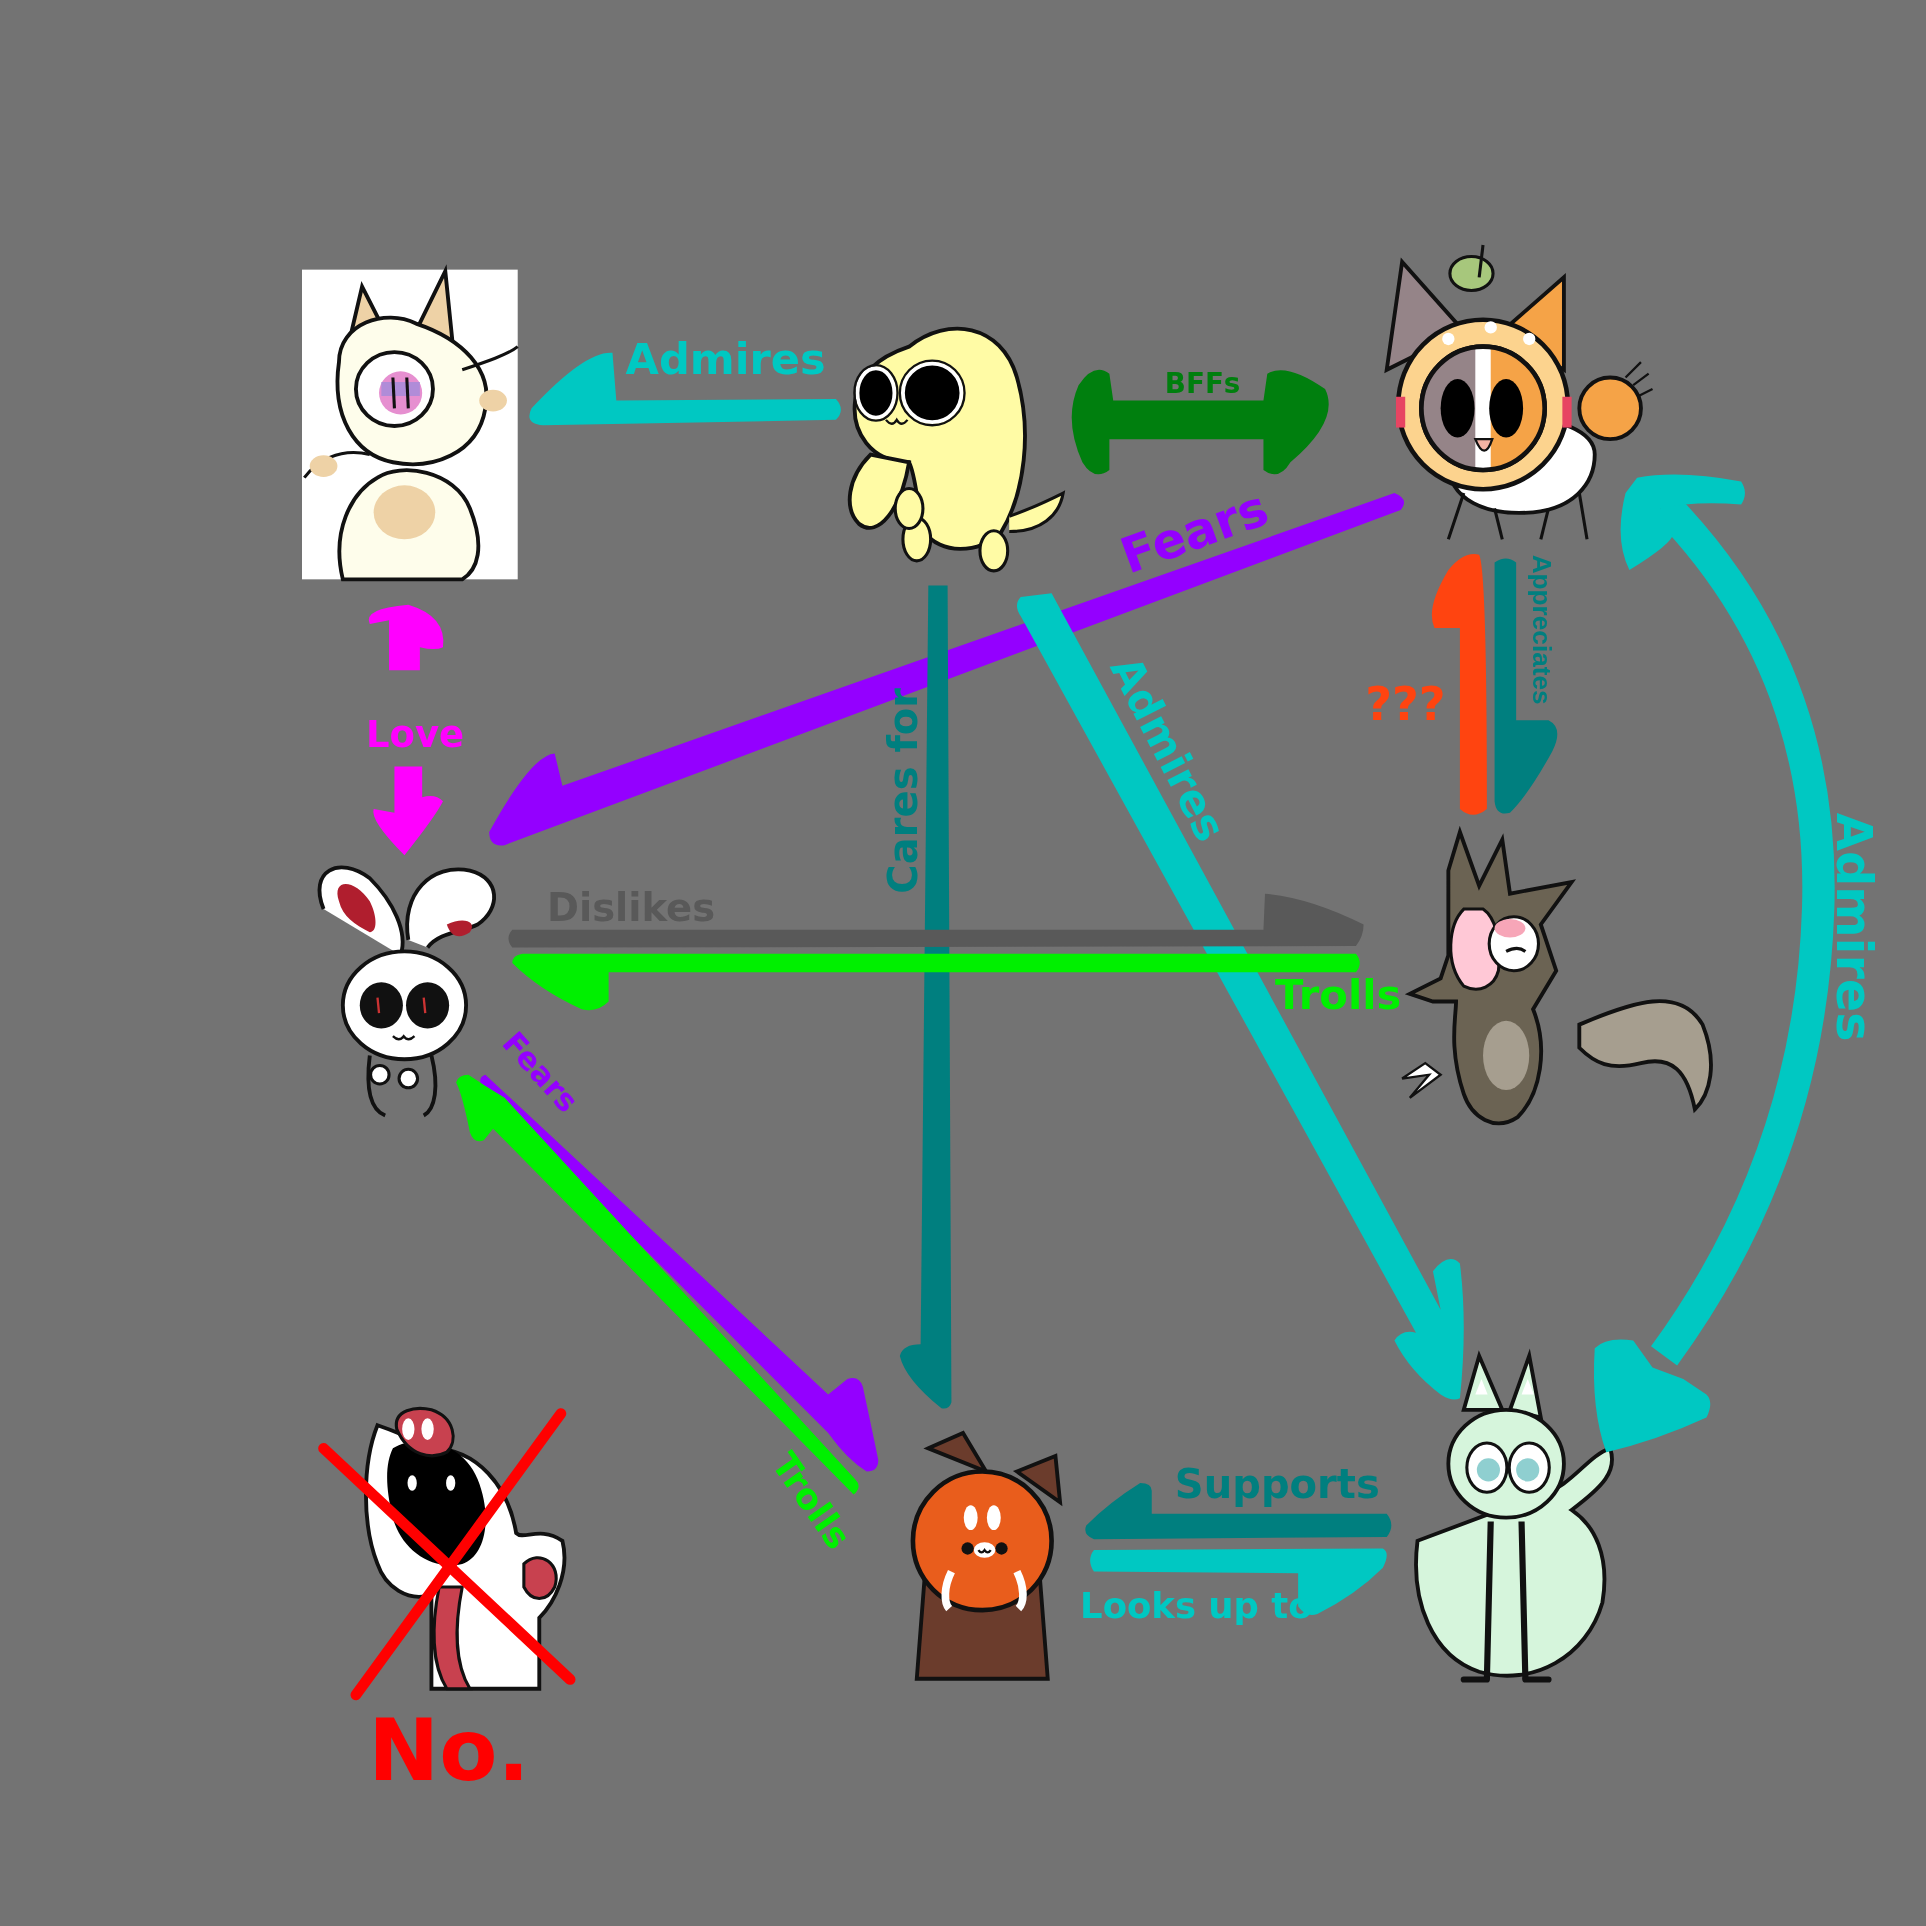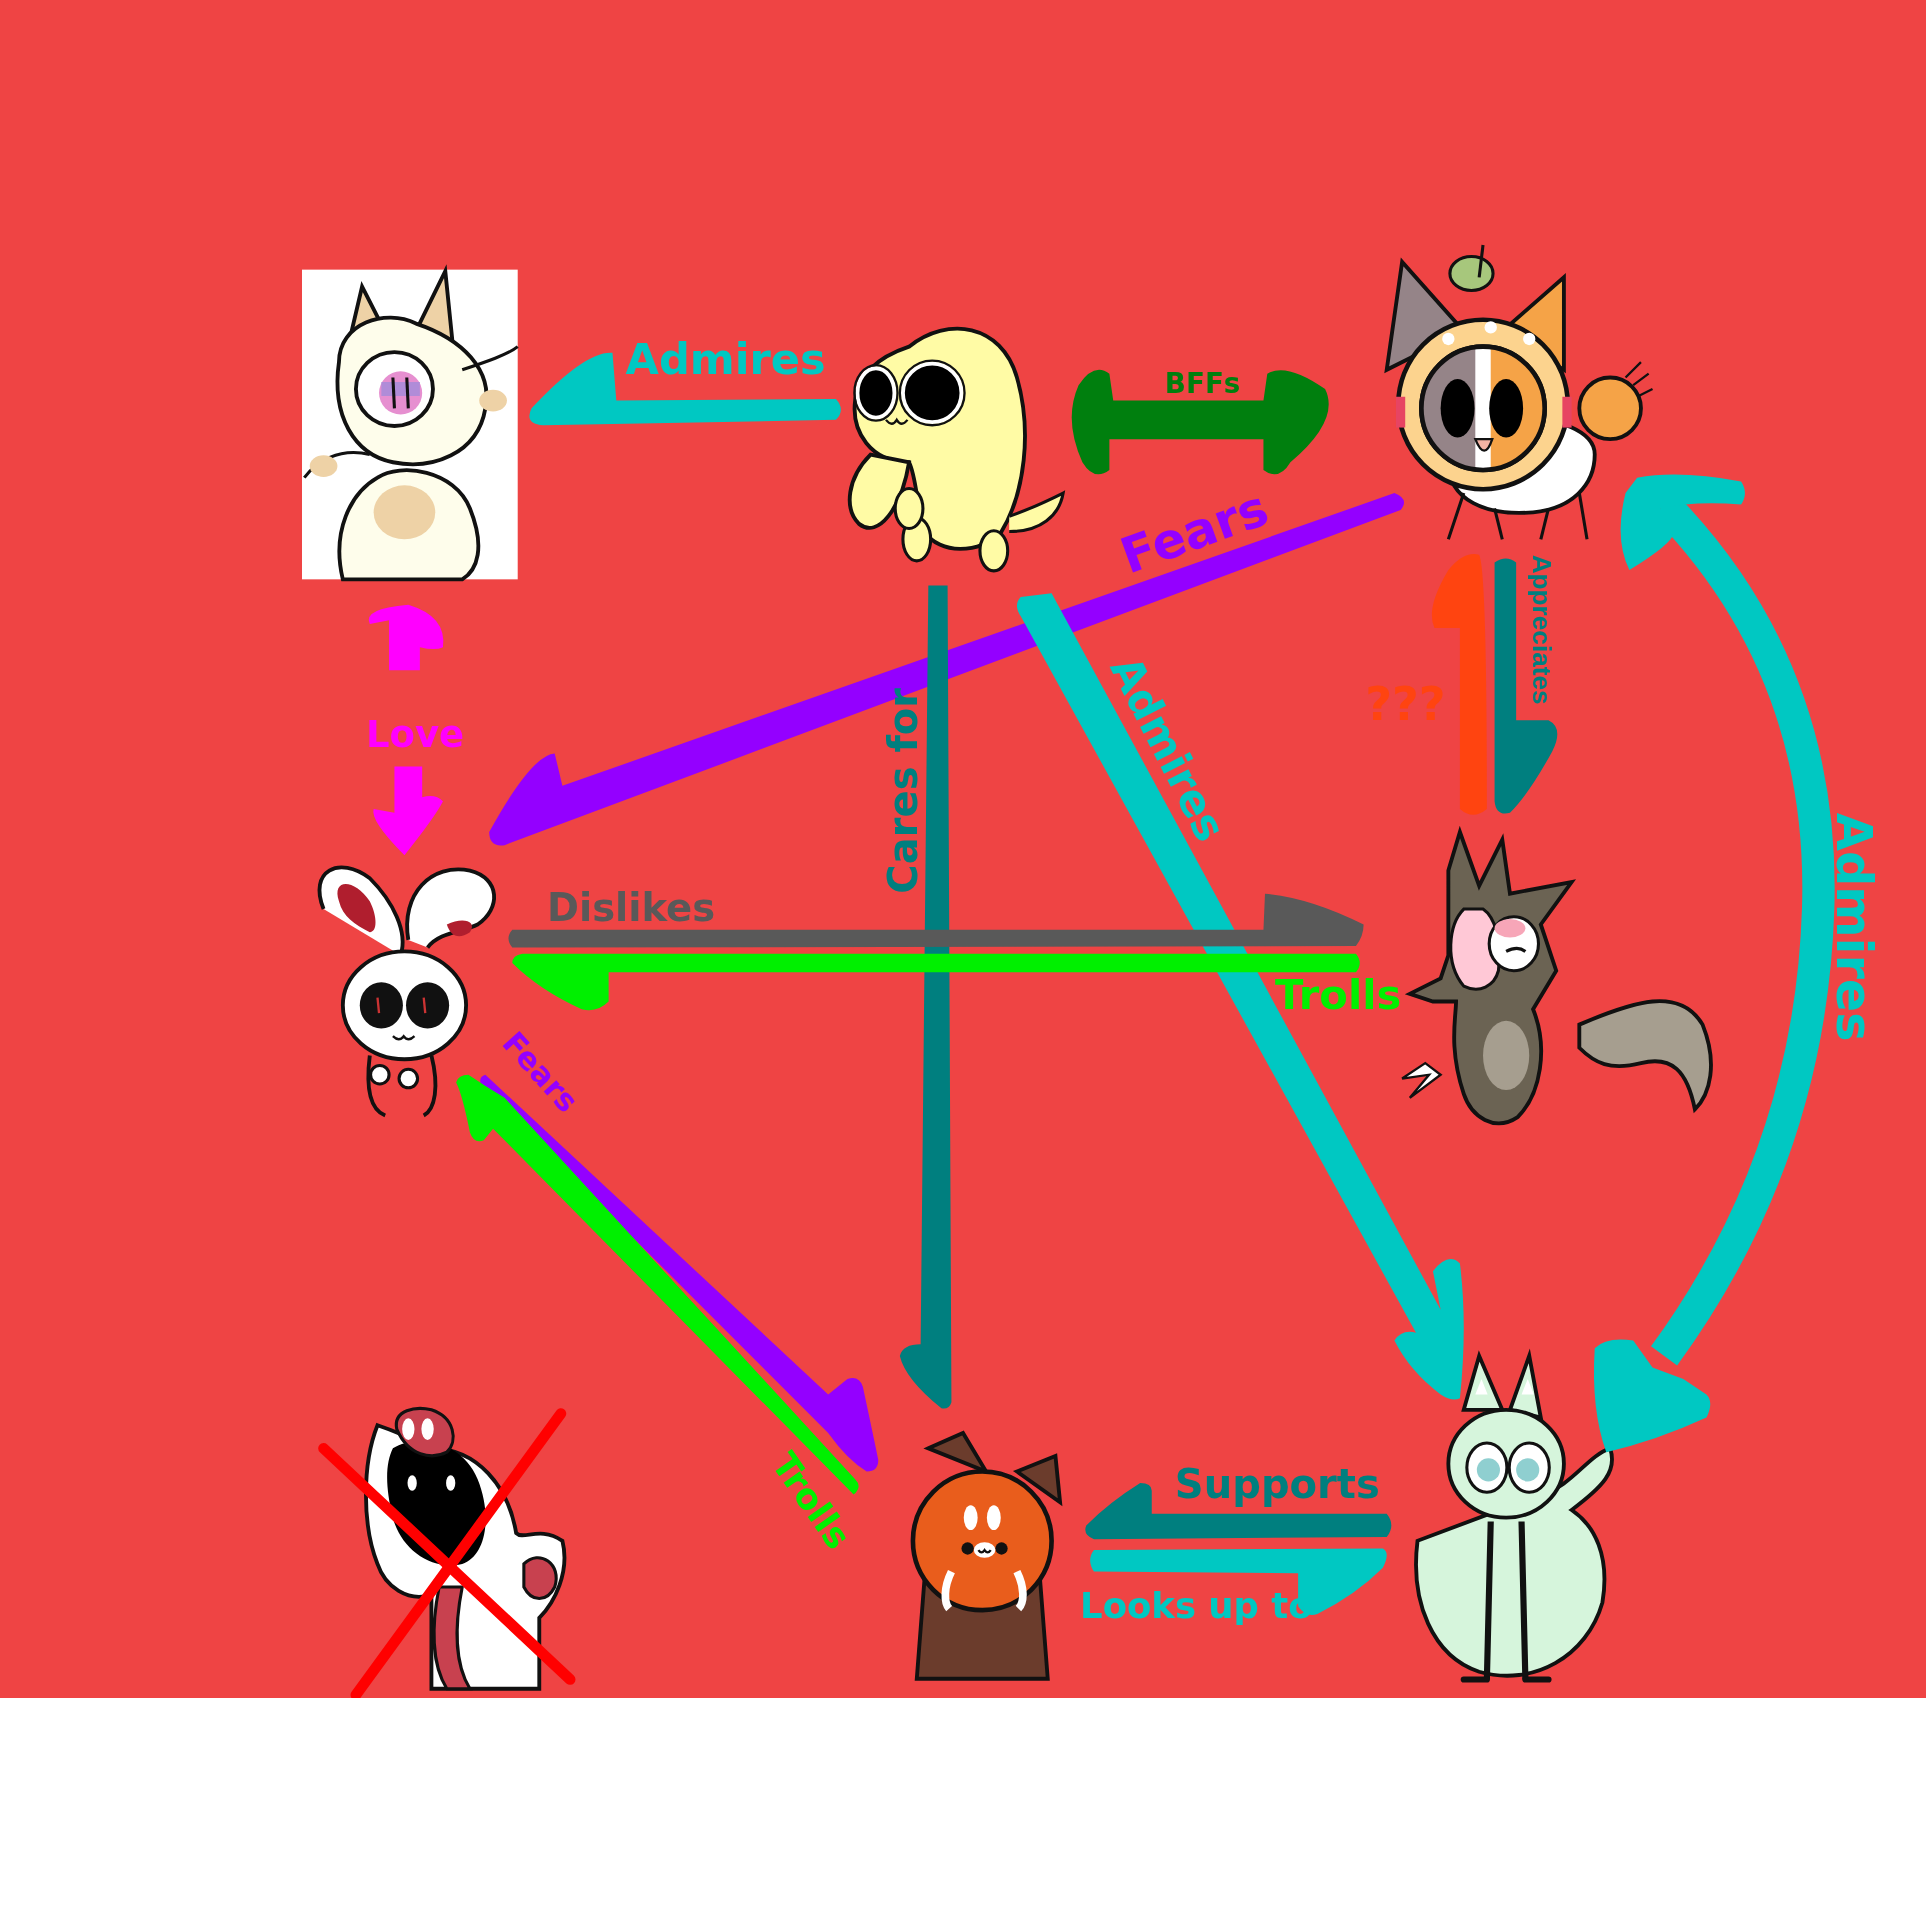--- a/index.html
+++ b/index.html
@@ -1,16 +1,16 @@
 <!DOCTYPE html>
 <html style="font-size:12.3px"><head>
 <meta charset="utf-8">
 <style>
   html, body { margin:0; padding:0; background:#ffffff; }
-  #canvas { position:relative; width:1926px; height:1698px; background:#ef4444; overflow:hidden; }
+  #canvas { position:relative; width:1926px; height:1926px; background:#737373; overflow:hidden; }
   svg { position:absolute; left:0; top:0; }
   .lbl { font-family:"DejaVu Sans", sans-serif; font-weight:bold; }
   .lbl-cond { font-family:"Liberation Sans", sans-serif; font-weight:bold; }
 </style>
 </head>
 <body>
 
 <div id="canvas">
 <svg width="1926" height="1926" viewBox="0 0 2500 2500" xmlns="http://www.w3.org/2000/svg">
 

